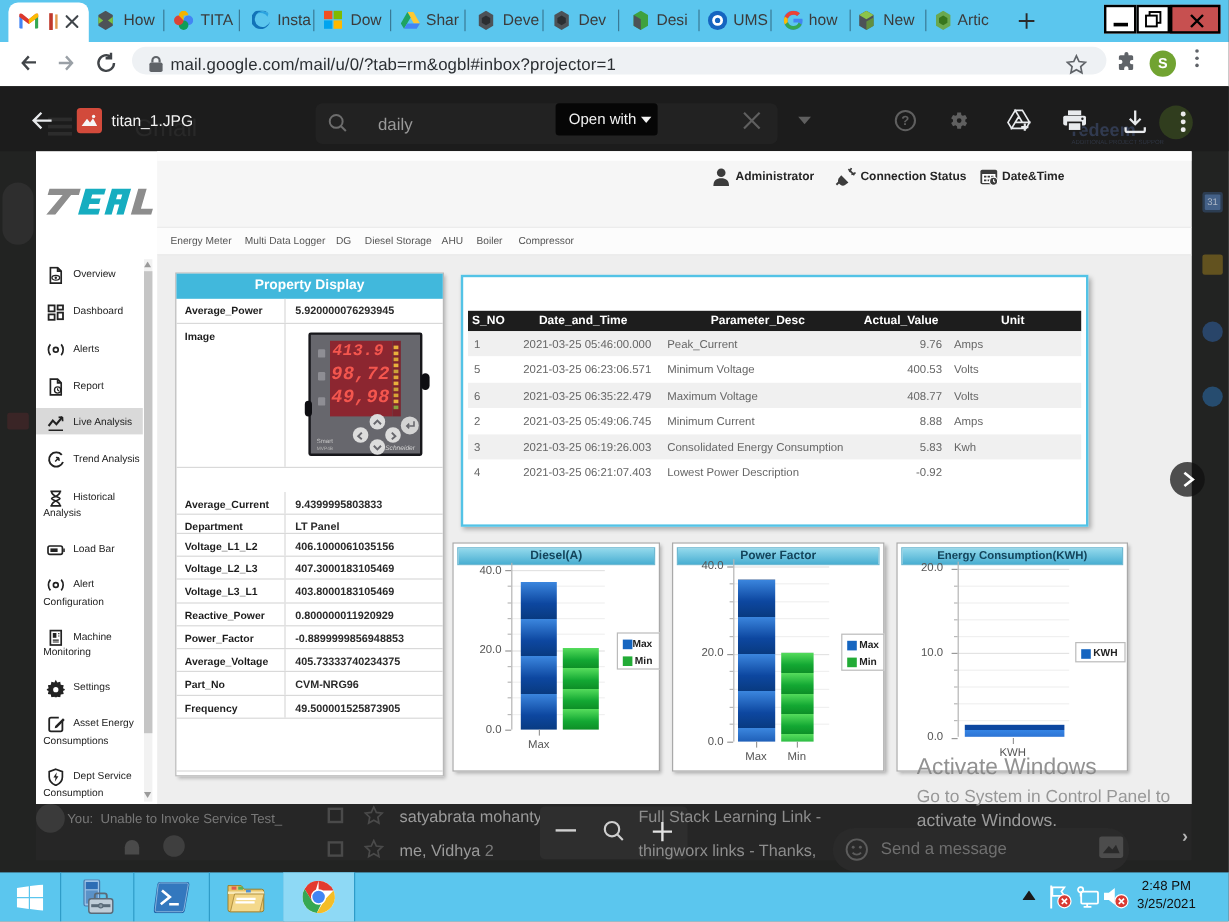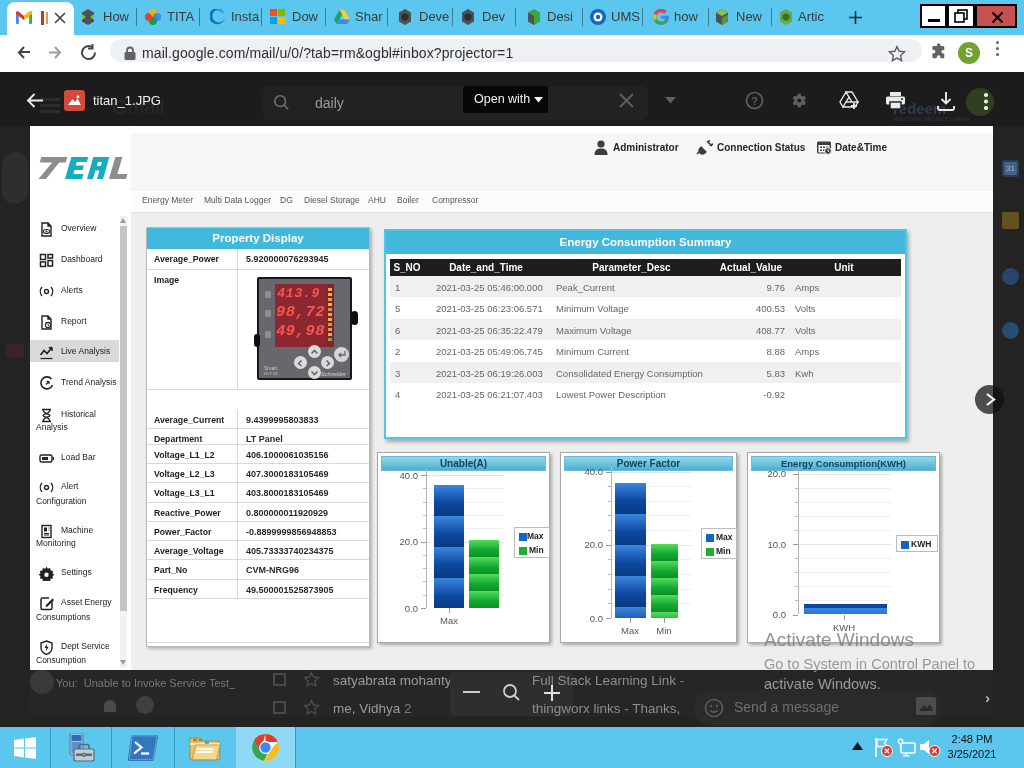--- a/index.html
+++ b/index.html
@@ -533,21 +533,20 @@
           </svg>
 <svg class="abs" style="left:78px;top:71px" width="10" height="9" viewBox="0 0 10 9">
             <path d="M8 1 V5 H2 M4 3 L2 5 L4 7" stroke="#67676d" stroke-width="1.3" fill="none"></path>
           </svg>
 <div class="abs" style="left:5px;top:86px;font-size:5px;color:#c9c9c9">Smart</div>
 <div class="abs" style="left:5px;top:92px;font-size:4px;color:#b5b5b5">MVP4B</div>
 <div class="abs" style="left:62px;top:92px;font-size:5.5px;color:#d2d2d2;font-style:italic">Schneider</div>
 </div>
 </div>
 <div id="stab">
-<div class="hd">Energy Consumption Summary</div>
 <div class="shead">
           <div class="shc" style="left:0;width:34px">S_NO</div>
           <div class="shc" style="left:34px;width:124px">Date_and_Time</div>
           <div class="shc" style="left:158px;width:167px">Parameter_Desc</div>
           <div class="shc" style="left:325px;width:72px">Actual_Value</div>
           <div class="shc" style="left:397px;width:114px">Unit</div>
         </div>
 <div class="srow" style="top:45.0px;background:#f0f0f0">
           <div class="src" style="left:5px">1</div>
           <div class="src" style="left:46px">2021-03-25 05:46:00.000</div>
@@ -585,21 +584,21 @@
         </div>
 <div class="srow" style="top:152.0px;background:#fff">
           <div class="src" style="left:5px">4</div>
           <div class="src" style="left:46px">2021-03-25 06:21:07.403</div>
           <div class="src" style="left:166px">Lowest Power Description</div>
           <div class="src" style="left:325px;width:70px;text-align:right">-0.92</div>
           <div class="src" style="left:405px"></div>
         </div>
 </div>
 <div class="chart" style="left:347px;top:326px;width:173px;height:191px">
-<div class="chead">Unable(A)</div>
+<div class="chead">Diesel(A)</div>
 <div class="gline2" style="left:48px;top:35.3px;width:78px"></div>
 <div class="abs" style="left:45px;top:35.3px;width:3px;height:1px;background:#b9b9b9"></div>
 <div class="gline2" style="left:48px;top:48.6px;width:78px"></div>
 <div class="abs" style="left:45px;top:48.6px;width:3px;height:1px;background:#b9b9b9"></div>
 <div class="gline2" style="left:48px;top:62.0px;width:78px"></div>
 <div class="abs" style="left:45px;top:62.0px;width:3px;height:1px;background:#b9b9b9"></div>
 <div class="gline2" style="left:48px;top:75.3px;width:78px"></div>
 <div class="abs" style="left:45px;top:75.3px;width:3px;height:1px;background:#b9b9b9"></div>
 <div class="gline2" style="left:48px;top:101.9px;width:78px"></div>
 <div class="abs" style="left:45px;top:101.9px;width:3px;height:1px;background:#b9b9b9"></div>

